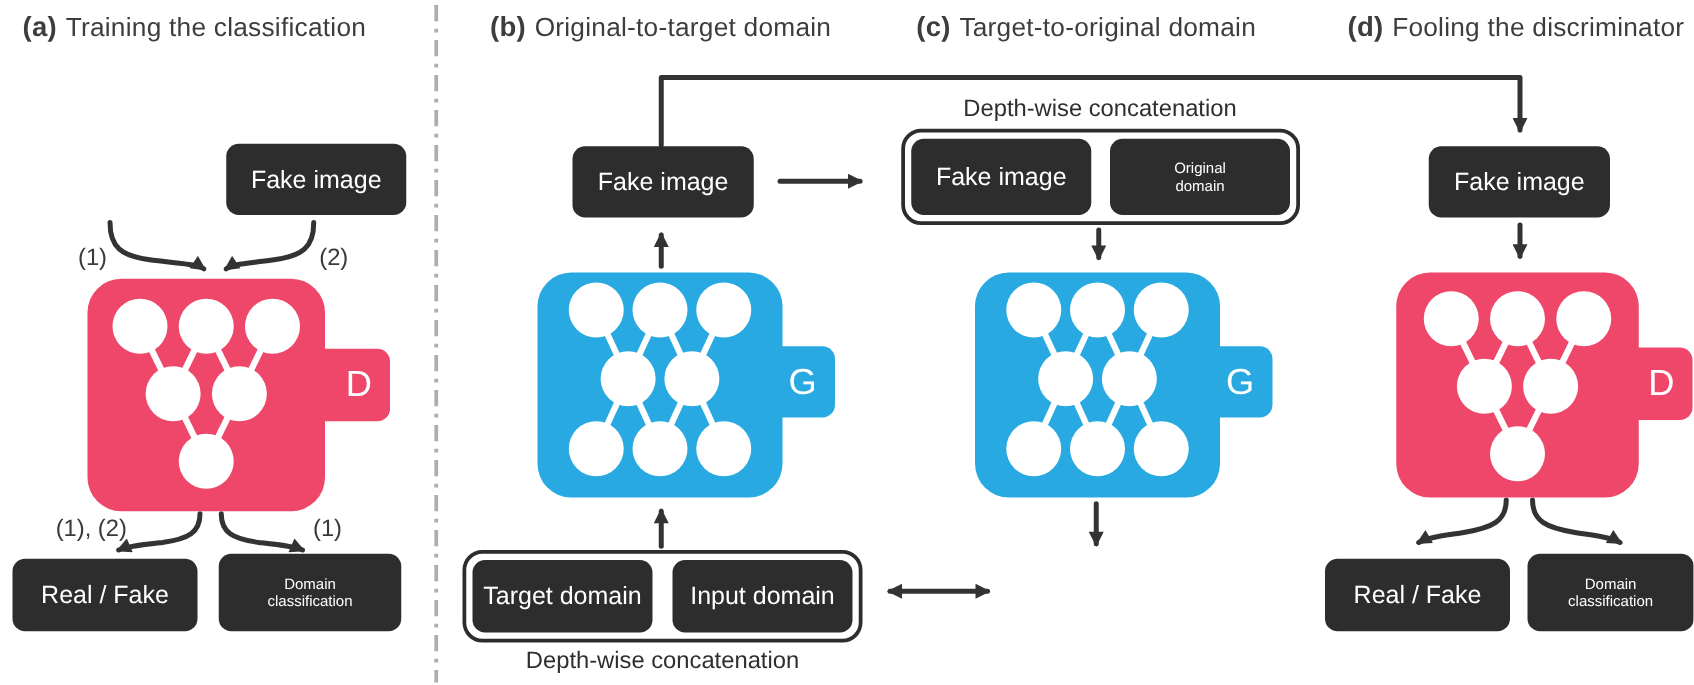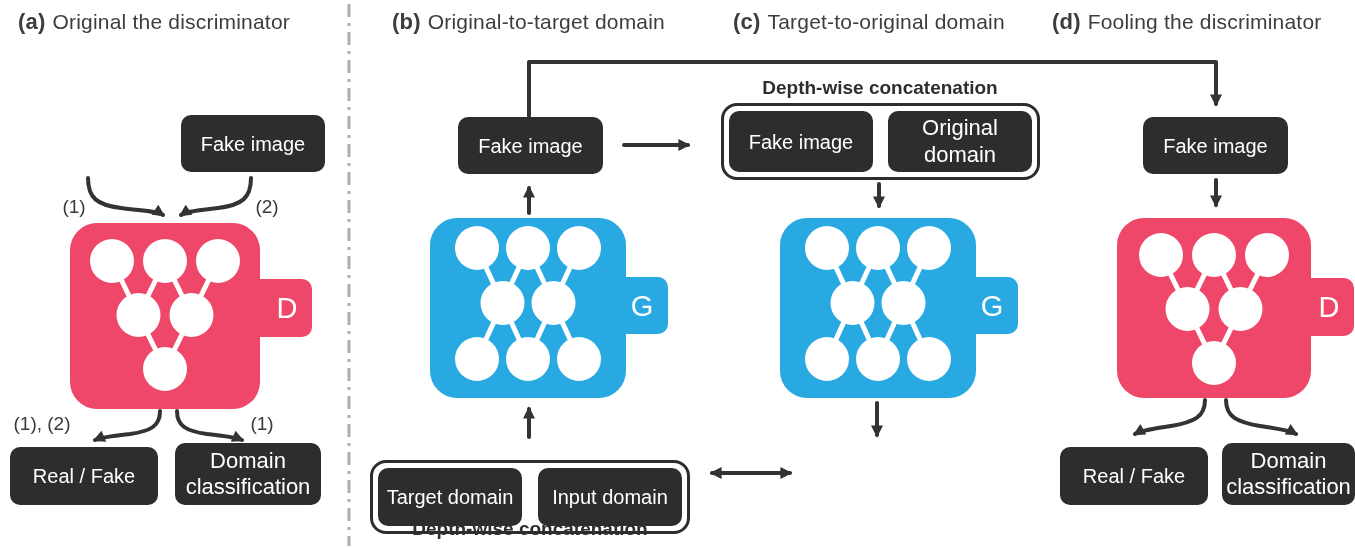--- a/index.html
+++ b/index.html
@@ -14,30 +14,30 @@
   .ptitle{
     position:absolute;top:9px;font-size:21px;color:var(--title,#3d3d3d);
     white-space:nowrap;letter-spacing:0.2px;
   }
   .ptitle b{font-size:22px;font-weight:bold;margin-right:7px;}
   .box{
     position:absolute;background:var(--box,#2d2d2d);color:#fff;border-radius:10px;
     display:flex;align-items:center;justify-content:center;text-align:center;
     font-size:20px;line-height:1.2;white-space:pre-line;
   }
-  .box.small{font-size:22px;}
+  .box.small{font-size:12px;}
   .concat{
     position:absolute;background:#fff;border:3px solid var(--box,#2d2d2d);
     border-radius:16px;display:flex;padding:5px;box-sizing:content-box;
   }
   .concat .box{position:static;flex:0 0 144px;height:100%;}
   .alabel{position:absolute;font-size:19px;color:#3a3a3a;text-align:center;white-space:nowrap;}
   .concat-caption{
     position:absolute;width:300px;text-align:center;
-    font-size:19px;font-weight:bold;color:#2e2e2e;white-space:nowrap;
+    font-size:19px;font-weight:normal;color:#2e2e2e;white-space:nowrap;
   }
   svg text.netlabel{font-family:"Liberation Sans",sans-serif;}
 </style>
 </head>
 <body>
 
 <div class="stage">
 
   <svg class="overlay" id="diagram" viewBox="0 0 1355 548">
     <defs>
@@ -139,43 +139,43 @@
         <circle cx="1214" cy="255" r="22" fill="#fff"></circle>
         <circle cx="1267" cy="255" r="22" fill="#fff"></circle>
         <circle cx="1187.5" cy="309" r="22" fill="#fff"></circle>
         <circle cx="1240.5" cy="309" r="22" fill="#fff"></circle>
         <circle cx="1214" cy="363" r="22" fill="#fff"></circle>
         <text x="1329" y="307" fill="#fff" font-size="29" text-anchor="middle" dominant-baseline="central" class="netlabel">D</text>
       </g>
     </svg>
 
   <div class="ptitle" style="left:18px">
-    <b>(a)</b><span>Original the discriminator</span>
+    <b>(a)</b><span>Training the classification</span>
   </div>
   <div class="ptitle" style="left:733px">
     <b>(c)</b><span>Target-to-original domain</span>
   </div>
   <div class="ptitle" style="left:392px">
     <b>(b)</b><span>Original-to-target domain</span>
   </div>
-  <div class="ptitle" style="left:1052px">
+  <div class="ptitle" style="left:1078px">
     <b>(d)</b><span>Fooling the discriminator</span>
   </div>
 
   <div class="box" style="left:181px;top:115px;width:144px;height:57px">Fake image</div>
   <div class="alabel" style="left:52px;top:196px;width:44px">(1)</div>
   <div class="alabel" style="left:245px;top:196px;width:44px">(2)</div>
-  <div class="alabel" style="left:0;top:413px;width:84px">(1), (2)</div>
+  <div class="alabel" style="left:31px;top:413px;width:84px">(1), (2)</div>
   <div class="alabel" style="left:240px;top:413px;width:44px">(1)</div>
   <div class="box" style="left:10px;top:447px;width:148px;height:58px">Real / Fake</div>
   <div class="box small" style="left:175px;top:443px;width:146px;height:62px">Domain
 classification</div>
 
   <div class="box" style="left:458px;top:117px;width:145px;height:57px">Fake image</div>
-  <div class="concat" style="left:370px;top:460px;width:304px;height:58px;gap:16px">
+  <div class="concat" style="left:370px;top:440px;width:304px;height:58px;gap:16px">
     <div class="box">Target domain</div>
     <div class="box">Input domain</div>
   </div>
   <div class="concat-caption" style="left:380px;top:518px">Depth-wise concatenation</div>
 
   <div class="concat-caption" style="left:730px;top:77px">Depth-wise concatenation</div>
   <div class="concat" style="left:721px;top:103px;width:303px;height:61px;gap:15px">
     <div class="box">Fake image</div>
     <div class="box small">Original
 domain</div>

